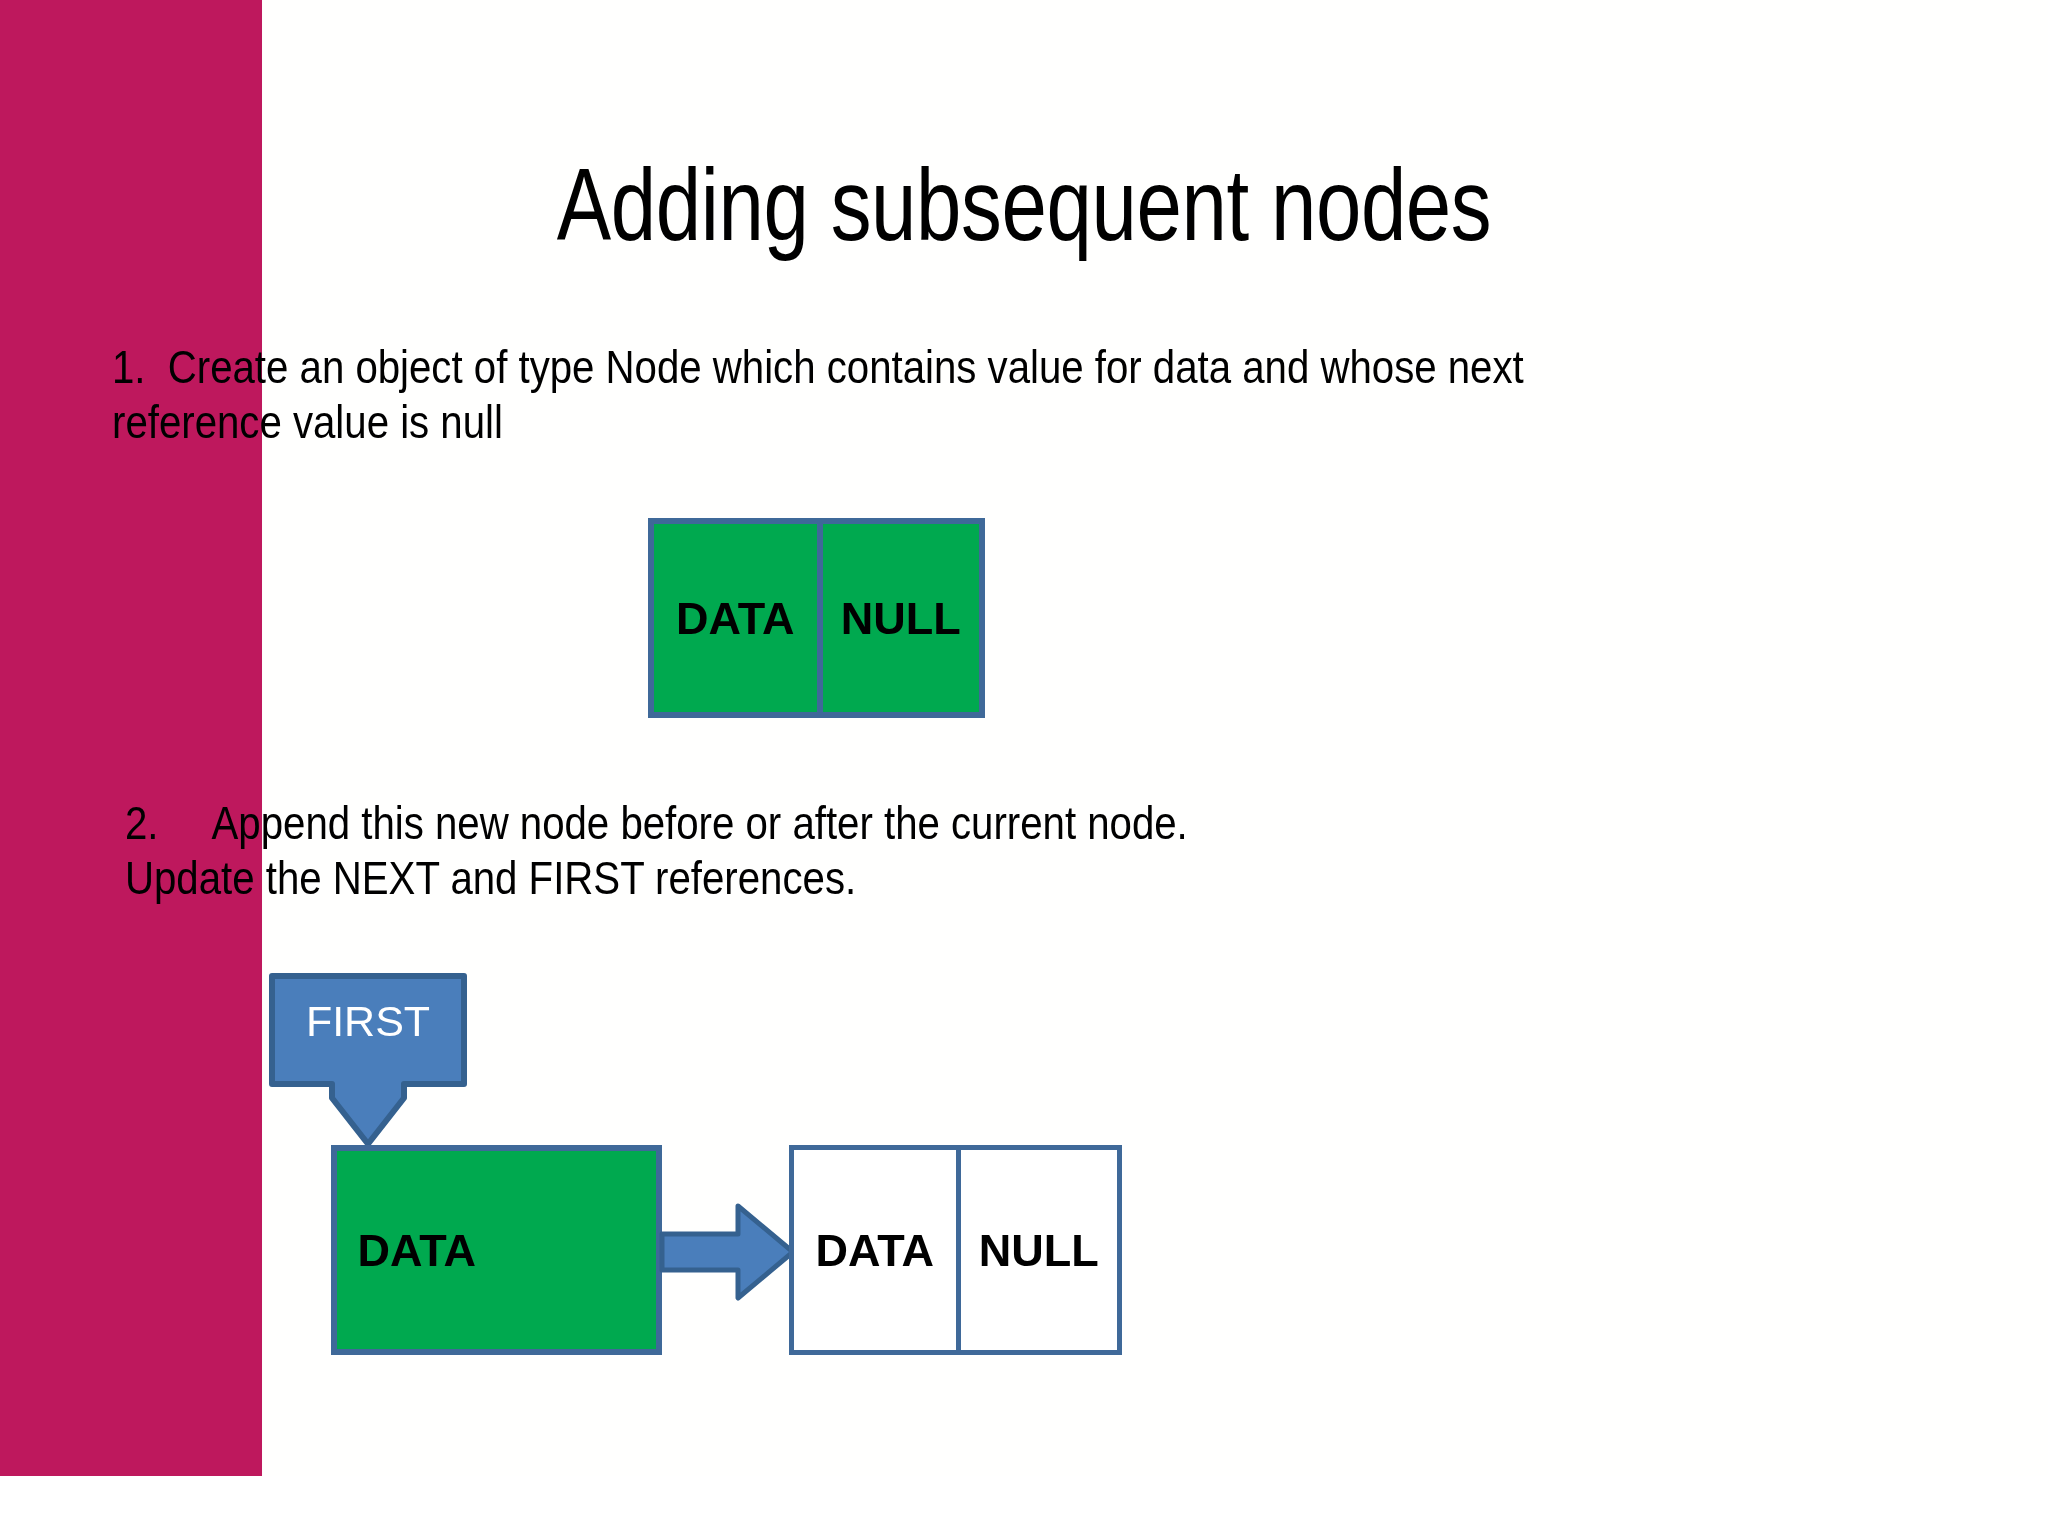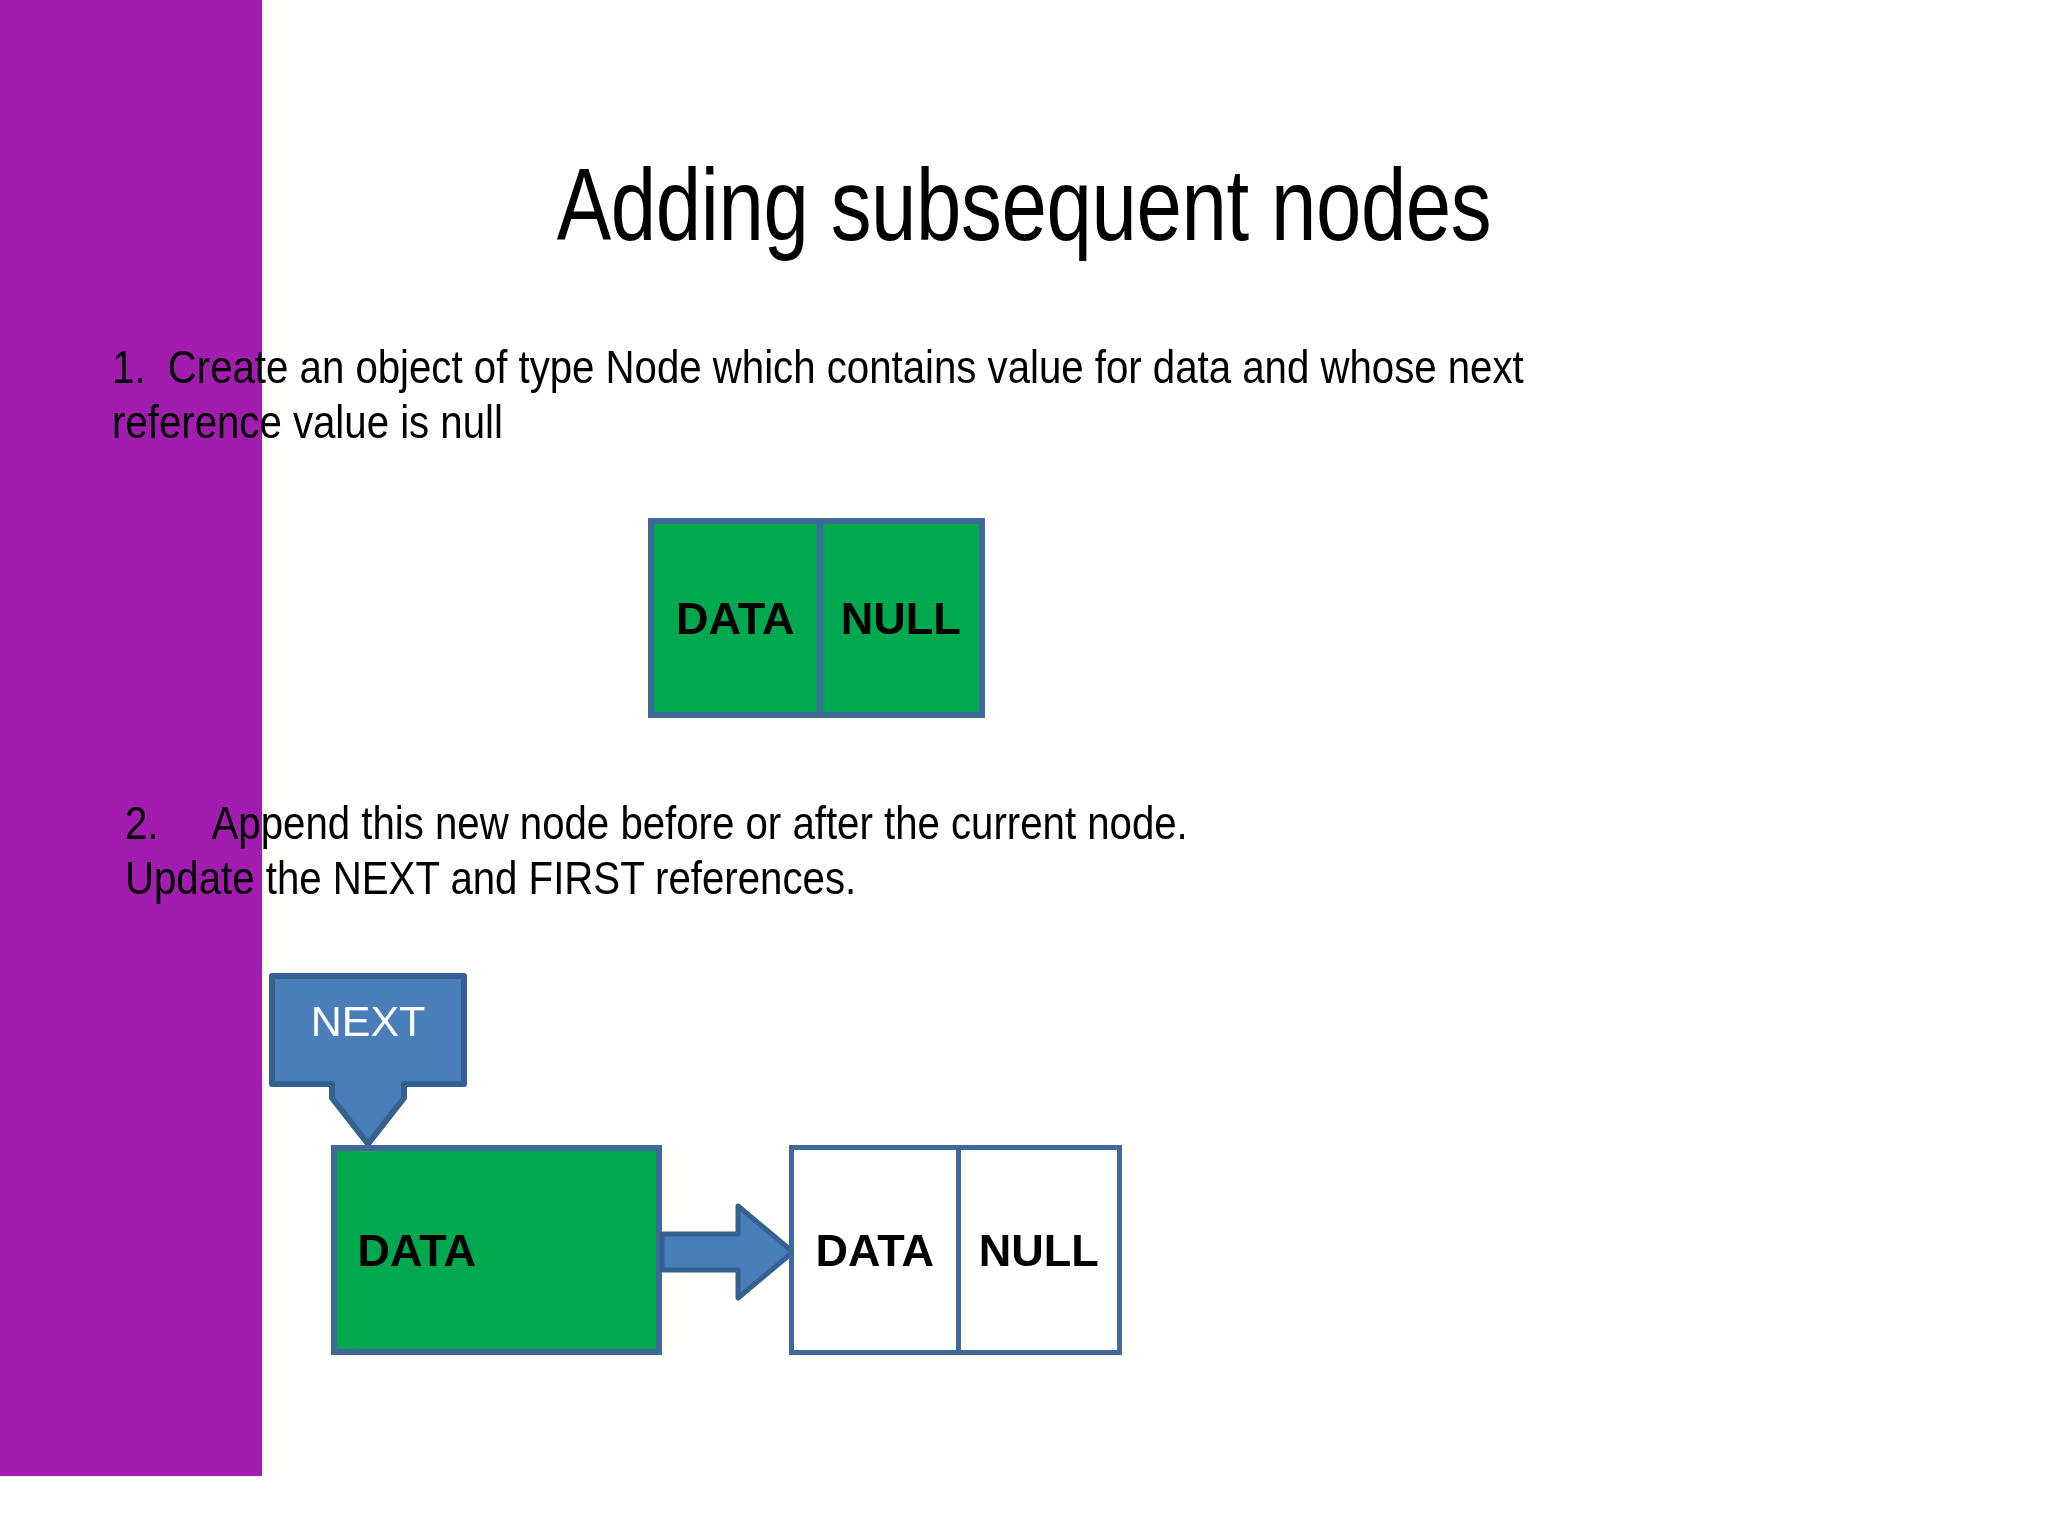--- a/index.html
+++ b/index.html
@@ -4,21 +4,21 @@
 <style>
   html, body {
     margin: 0;
     padding: 0;
     background: #ffffff;
   }
   #slide {
     position: relative;
     width: 2048px;
     height: 1476px;
-    background: #a21caf;
+    background: #be185d;
     overflow: hidden;
     font-family: "Liberation Sans", sans-serif;
   }
 
   
   .faint-panel {
     position: absolute;
     left: 262px;
     top: 0px;
     width: 1786px;
@@ -172,21 +172,21 @@
       <span class="num-marker">2.</span><span class="step2-gap"></span><span>Append this new node before or after the current node.</span>
     </span>
     <span class="body-line">Update the NEXT and FIRST references.</span>
   </div>
 
   <div id="first-callout">
     <svg viewBox="0 0 200 180" xmlns="http://www.w3.org/2000/svg">
       <path d="M 4 4 L 196 4 L 196 112 L 136 112 L 136 126 L 100 172 L 64 126 L 64 112 L 4 112 Z" fill="#4a7ebb" stroke="#35618f" stroke-width="6" stroke-linejoin="round"></path>
     </svg>
   </div>
-  <div id="first-label">NEXT</div>
+  <div id="first-label">FIRST</div>
 
   <div class="node green" id="node-current">
     <div class="cell">DATA</div>
   </div>
 
   <div id="next-arrow">
     <svg viewBox="0 0 136 120" xmlns="http://www.w3.org/2000/svg">
       <path d="M 2 42 L 78 42 L 78 14 L 133 60 L 78 106 L 78 78 L 2 78 Z" fill="#4a7ebb" stroke="#35618f" stroke-width="5" stroke-linejoin="round"></path>
     </svg>
   </div>

